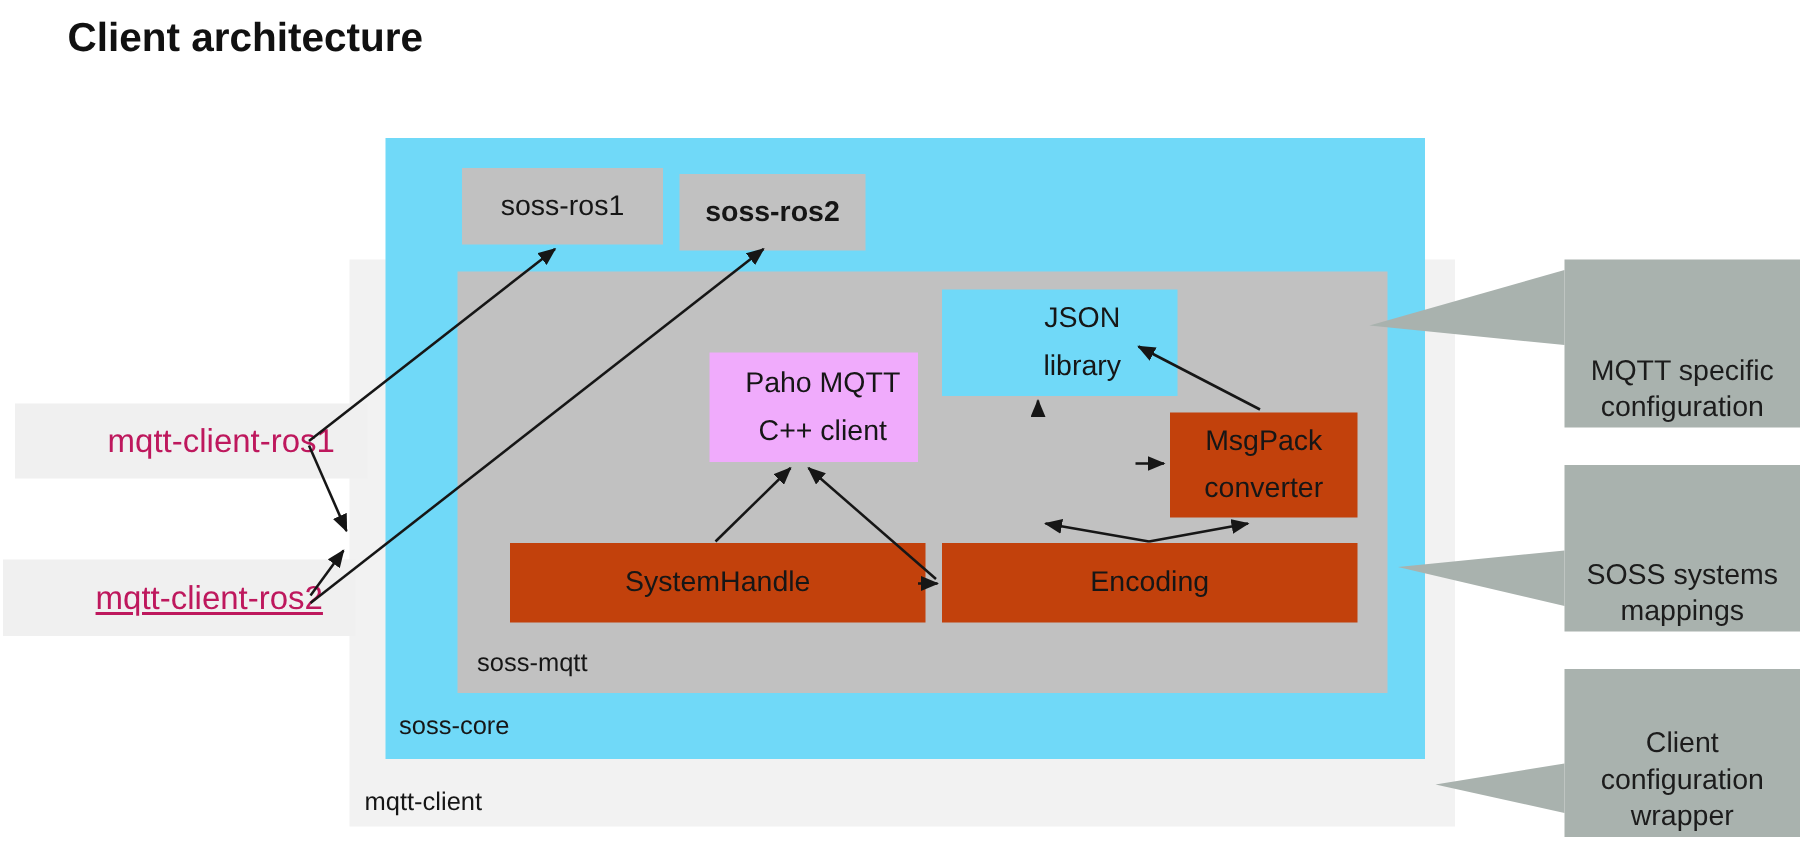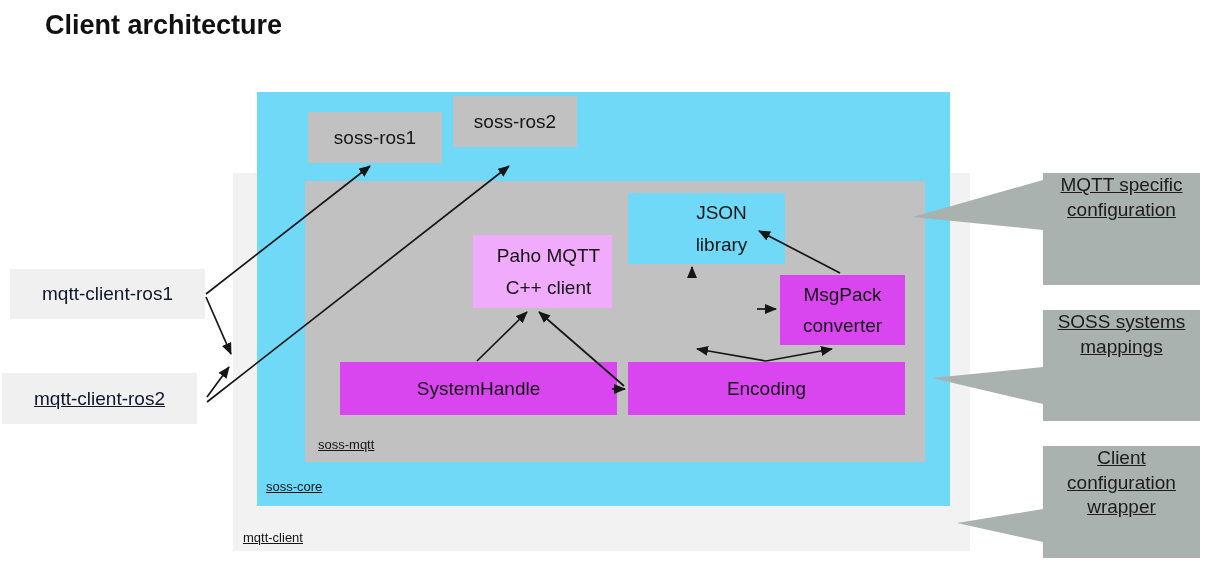--- a/index.html
+++ b/index.html
@@ -1,31 +1,31 @@
 <!DOCTYPE html>
 <html><head>
 <meta charset="utf-8">
 <style>
   html,body{margin:0;padding:0;background:#ffffff;font-family:"Liberation Sans","DejaVu Sans",sans-serif;}
   .stage{position:relative;width:1205px;height:568px;background:#ffffff;overflow:hidden;border-radius:16px;}
   .page-title{position:absolute;left:45px;top:10px;font-size:27px;font-weight:bold;color:#111;letter-spacing:0;}
   .container-outer{position:absolute;left:233px;top:173px;width:737px;height:378px;background:#f2f2f2;}
   .container-core{position:absolute;left:257px;top:92px;width:693px;height:414px;background:#70d9f8;}
   .container-mqtt{position:absolute;left:305px;top:181px;width:620px;height:281px;background:#c1c1c1;}
-  .clabel{position:absolute;font-size:13px;color:#161616;text-decoration:underline;}
+  .clabel{position:absolute;font-size:17px;color:#161616;}
   .node{position:absolute;display:flex;flex-direction:column;align-items:center;justify-content:center;
         font-size:19px;color:#161616;text-align:left;line-height:1.65;}
   .gray{background:#c1c1c1;}
   .cyan{background:#70d9f8;}
-  .graygreen{background:#d946ef;}
+  .graygreen{background:#c2410c;}
   .green{background:#f0abfc;padding-left:12px;}
   .ext-label{position:absolute;background:#f0f0f0;display:flex;align-items:center;justify-content:center;
-             font-size:19px;color:#0f172a;}
-  .callout{position:absolute;width:157px;background:#a9b2ae;display:flex;align-items:flex-start;justify-content:center;
-           text-align:center;font-size:19px;color:#1c1c1c;line-height:1.3;padding:0 8px;box-sizing:border-box;text-decoration:underline;}
+             font-size:22px;color:#be185d;padding-left:40px;}
+  .callout{position:absolute;width:157px;background:#a9b2ae;display:flex;align-items:flex-end;justify-content:center;
+           text-align:center;font-size:19px;color:#1c1c1c;line-height:1.3;padding:0 8px;box-sizing:border-box;}
   svg.overlay{position:absolute;left:0;top:0;width:1205px;height:568px;pointer-events:none;}
   svg.overlay line{stroke:#161616;stroke-width:1.7;}
 </style>
 </head>
 <body>
 
 <div class="stage">
 
   <div class="page-title">Client architecture</div>
 
@@ -37,21 +37,21 @@
     <span class="clabel" style="left:9px;bottom:12px;">soss-core</span>
   </div>
 
   <div class="container-mqtt">
     <span class="clabel" style="left:13px;bottom:10px;">soss-mqtt</span>
   </div>
 
   <div class="node gray" style="left:308px;top:112px;width:134px;height:51px;">
     <span>soss-ros1</span>
   </div>
-  <div class="node gray" style="left:453px;top:96px;width:124px;height:51px;">
+  <div class="node gray" style="left:453px;top:116px;width:124px;height:51px;font-weight:bold;">
     <span>soss-ros2</span>
   </div>
 
   <div class="node green" style="left:473px;top:235px;width:127px;height:73px;">
     <span>Paho MQTT</span>
     <span>C++ client</span>
   </div>
 
   <div class="node cyan" style="left:628px;top:193px;width:127px;height:71px;padding-left:30px;">
     <span>JSON</span>

